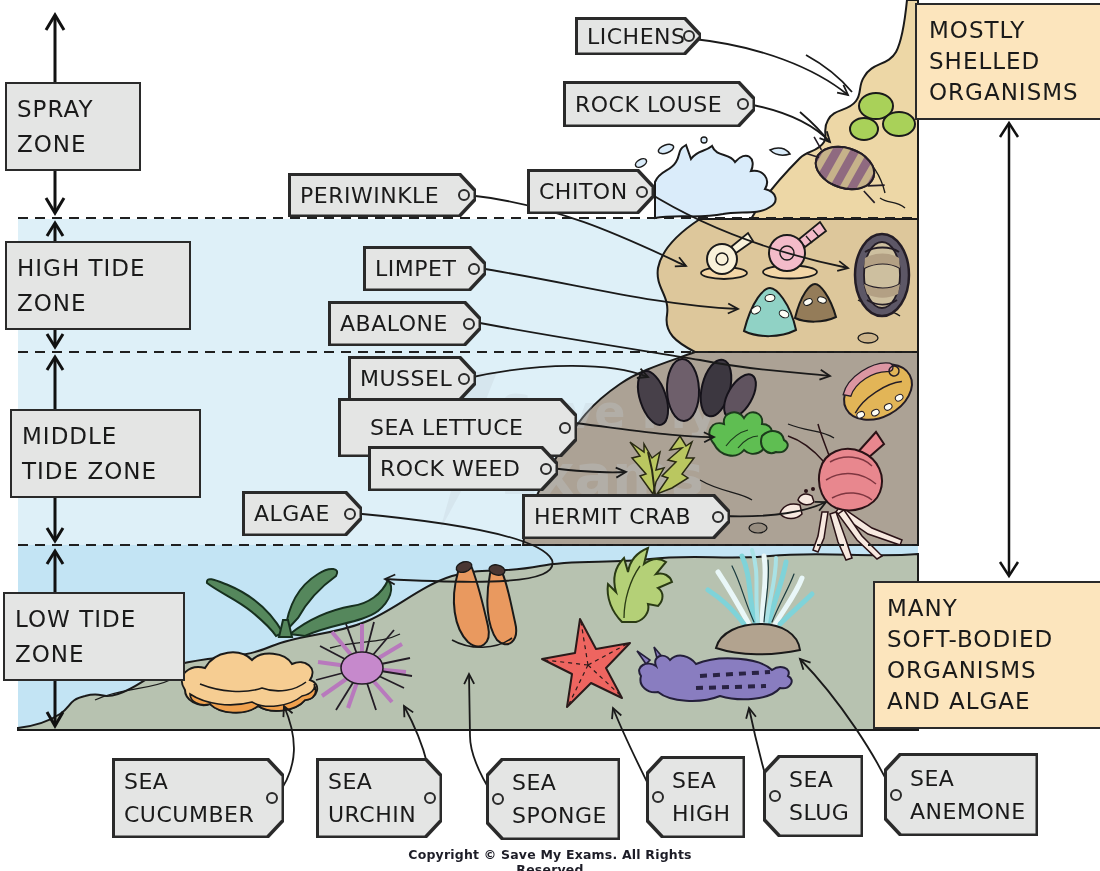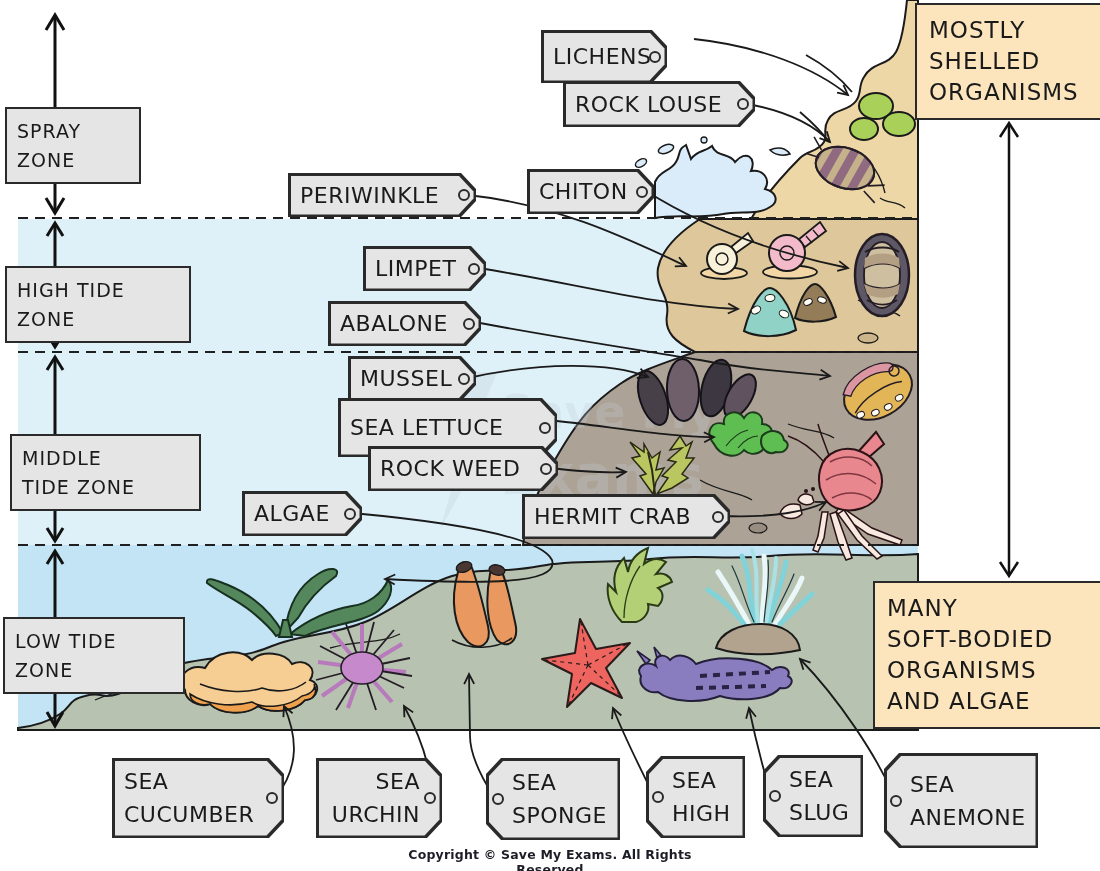--- a/index.html
+++ b/index.html
@@ -2,21 +2,21 @@
 <html><head>
 <meta charset="utf-8">
 <style>
   html,body{margin:0;padding:0;background:#ffffff;}
   .canvas{position:relative;width:1100px;height:871px;background:#ffffff;overflow:hidden;
           font-family:"DejaVu Sans","Liberation Sans",sans-serif;color:#1a1a1a;}
   .canvas svg.scene{position:absolute;left:0;top:0;z-index:1;}
 
   
   .zonebox{position:absolute;z-index:3;background:#e4e5e4;border:2.5px solid #2a2a2a;
-           padding:8px 10px;font-size:19px;letter-spacing:1px;line-height:1.5;margin-top:25px;}
+           padding:8px 10px;font-size:23px;letter-spacing:1px;line-height:1.5;}
   .zonebox span{display:block;white-space:nowrap;}
 
   
   .callout{position:absolute;z-index:3;background:#fce5bd;border:2.5px solid #2a2a2a;
            padding:10px 12px;font-size:23px;letter-spacing:1px;line-height:1.35;}
   .callout span{display:block;white-space:nowrap;}
 
   
   .tag{position:absolute;z-index:4;background:#2a2a2a;display:flex;align-items:center;}
   .tag.right,.tag.right .tag-fill{clip-path:polygon(0 0,calc(100% - 15px) 0,100% 16px,100% calc(100% - 16px),calc(100% - 15px) 100%,0 100%);}
@@ -369,21 +369,21 @@
     <span>SHELLED</span>
     <span>ORGANISMS</span>
   </div>
   <div class="callout" style="left:873px;top:581px;width:201px;">
     <span>MANY</span>
     <span>SOFT-BODIED</span>
     <span>ORGANISMS</span>
     <span>AND ALGAE</span>
   </div>
 
-  <div class="tag right" style="left:541px;top:17px;width:126px;height:53px;margin-top:13px;">
+  <div class="tag right" style="left:575px;top:17px;width:126px;height:38px;">
     <div class="tag-fill"></div>
     <span class="tag-text">LICHENS</span>
     <span class="tag-hole"></span>
   </div>
   <div class="tag right" style="left:288px;top:173px;width:188px;height:44px;">
     <div class="tag-fill"></div>
     <span class="tag-text">PERIWINKLE</span>
     <span class="tag-hole"></span>
   </div>
   <div class="tag right" style="left:563px;top:81px;width:192px;height:46px;">
@@ -404,21 +404,21 @@
   <div class="tag right" style="left:328px;top:301px;width:153px;height:45px;">
     <div class="tag-fill"></div>
     <span class="tag-text">ABALONE</span>
     <span class="tag-hole"></span>
   </div>
   <div class="tag right" style="left:348px;top:356px;width:128px;height:45px;">
     <div class="tag-fill"></div>
     <span class="tag-text">MUSSEL</span>
     <span class="tag-hole"></span>
   </div>
-  <div class="tag right" style="left:338px;top:398px;width:219px;height:59px;">
+  <div class="tag right" style="left:338px;top:398px;width:219px;height:59px;padding-left:20px;">
     <div class="tag-fill"></div>
     <span class="tag-text">SEA LETTUCE</span>
     <span class="tag-hole"></span>
   </div>
   <div class="tag right" style="left:368px;top:446px;width:190px;height:45px;">
     <div class="tag-fill"></div>
     <span class="tag-text">ROCK WEED</span>
     <span class="tag-hole"></span>
   </div>
   <div class="tag right" style="left:242px;top:491px;width:120px;height:45px;">
@@ -429,40 +429,40 @@
   <div class="tag right" style="left:522px;top:494px;width:208px;height:45px;">
     <div class="tag-fill"></div>
     <span class="tag-text">HERMIT CRAB</span>
     <span class="tag-hole"></span>
   </div>
   <div class="tag right twoline" style="left:112px;top:758px;width:172px;height:80px;">
     <div class="tag-fill"></div>
     <span class="tag-text">SEA CUCUMBER</span>
     <span class="tag-hole"></span>
   </div>
-  <div class="tag right twoline" style="left:316px;top:758px;width:126px;height:80px;text-align:right;">
+  <div class="tag right twoline" style="left:316px;top:758px;width:126px;height:80px;">
     <div class="tag-fill"></div>
     <span class="tag-text">SEA URCHIN</span>
     <span class="tag-hole"></span>
   </div>
   <div class="tag left twoline" style="left:486px;top:758px;width:134px;height:82px;">
     <div class="tag-fill"></div>
     <span class="tag-text">SEA SPONGE</span>
     <span class="tag-hole"></span>
   </div>
   <div class="tag left twoline" style="left:646px;top:756px;width:99px;height:82px;">
     <div class="tag-fill"></div>
     <span class="tag-text">SEA HIGH</span>
     <span class="tag-hole"></span>
   </div>
   <div class="tag left twoline" style="left:763px;top:755px;width:100px;height:82px;">
     <div class="tag-fill"></div>
     <span class="tag-text">SEA SLUG</span>
     <span class="tag-hole"></span>
   </div>
-  <div class="tag left twoline" style="left:884px;top:753px;width:154px;height:95px;">
+  <div class="tag left twoline" style="left:884px;top:753px;width:154px;height:83px;">
     <div class="tag-fill"></div>
     <span class="tag-text">SEA ANEMONE</span>
     <span class="tag-hole"></span>
   </div>
 
   <div class="copyright">Copyright © Save My Exams. All Rights Reserved</div>
 </div>
 
 </body></html>

